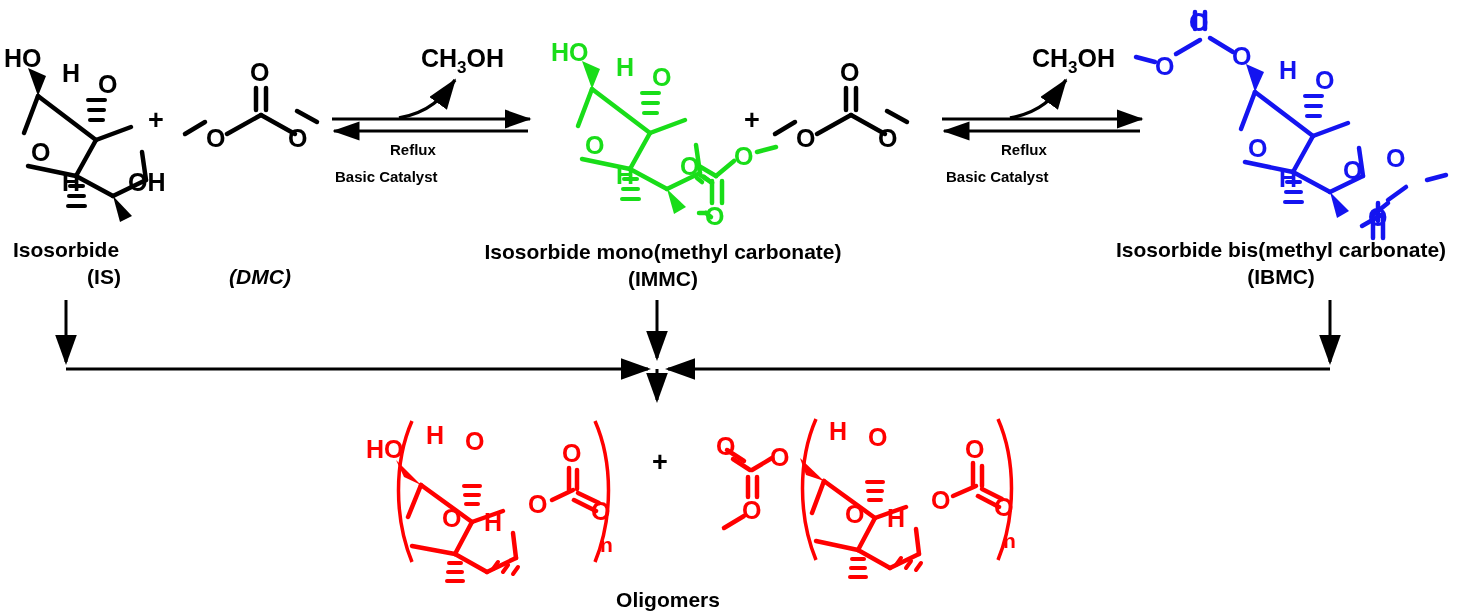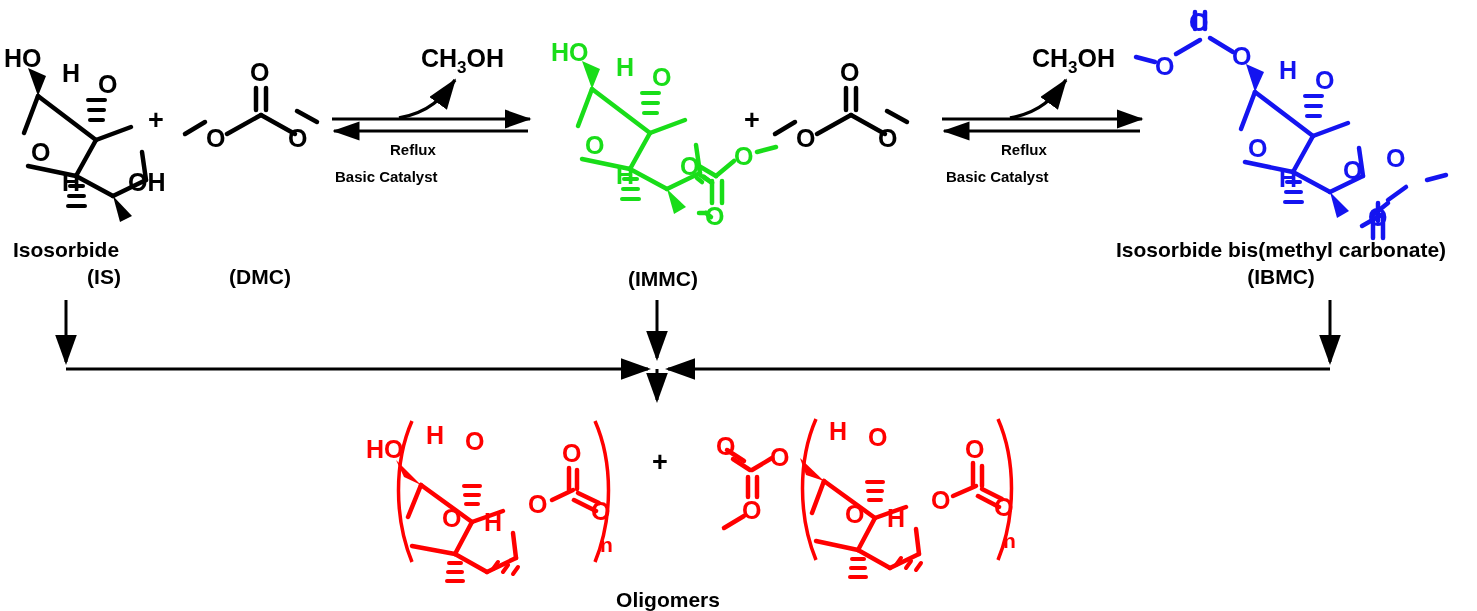--- a/index.html
+++ b/index.html
@@ -317,22 +317,23 @@
 <div class="lbl chem" style="left:1315px;top:66px;color:#1414F0;">O</div>
 <div class="lbl chem" style="left:1248px;top:134px;color:#1414F0;">O</div>
 <div class="lbl chem" style="left:1279px;top:164px;color:#1414F0;">H</div>
 <div class="lbl chem" style="left:1343px;top:156px;color:#1414F0;">O</div>
 <div class="lbl chem" style="left:1386px;top:144px;color:#1414F0;">O</div>
 <div class="lbl chem" style="left:1368px;top:203px;color:#1414F0;">O</div>
 
 <div class="lbl cap" style="left:0px;top:238px;width:132px;">Isosorbide</div>
 <div class="lbl cap" style="left:0px;top:265px;width:132px;padding-left:38px;">(IS)</div>
 
-<div class="lbl cap" style="left:135px;top:265px;width:250px;">(DMC)</div>
-
+<div class="lbl cap" style="left:135px;top:265px;width:250px;font-style:italic;">(DMC)</div>
+
+<div class="lbl cap" style="left:443px;top:240px;width:440px;">Isosorbide mono(methyl carbonate)</div>
 <div class="lbl cap" style="left:443px;top:267px;width:440px;">(IMMC)</div>
 
 <div class="lbl cap" style="left:1085px;top:238px;width:392px;">Isosorbide bis(methyl carbonate)</div>
 <div class="lbl cap" style="left:1085px;top:265px;width:392px;">(IBMC)</div>
 
 <div class="lbl chem" style="left:366px;top:435px;color:#FF0000;">HO</div>
 <div class="lbl chem" style="left:426px;top:421px;color:#FF0000;">H</div>
 <div class="lbl chem" style="left:465px;top:427px;color:#FF0000;">O</div>
 <div class="lbl chem" style="left:442px;top:504px;color:#FF0000;">O</div>
 <div class="lbl chem" style="left:484px;top:508px;color:#FF0000;">H</div>

